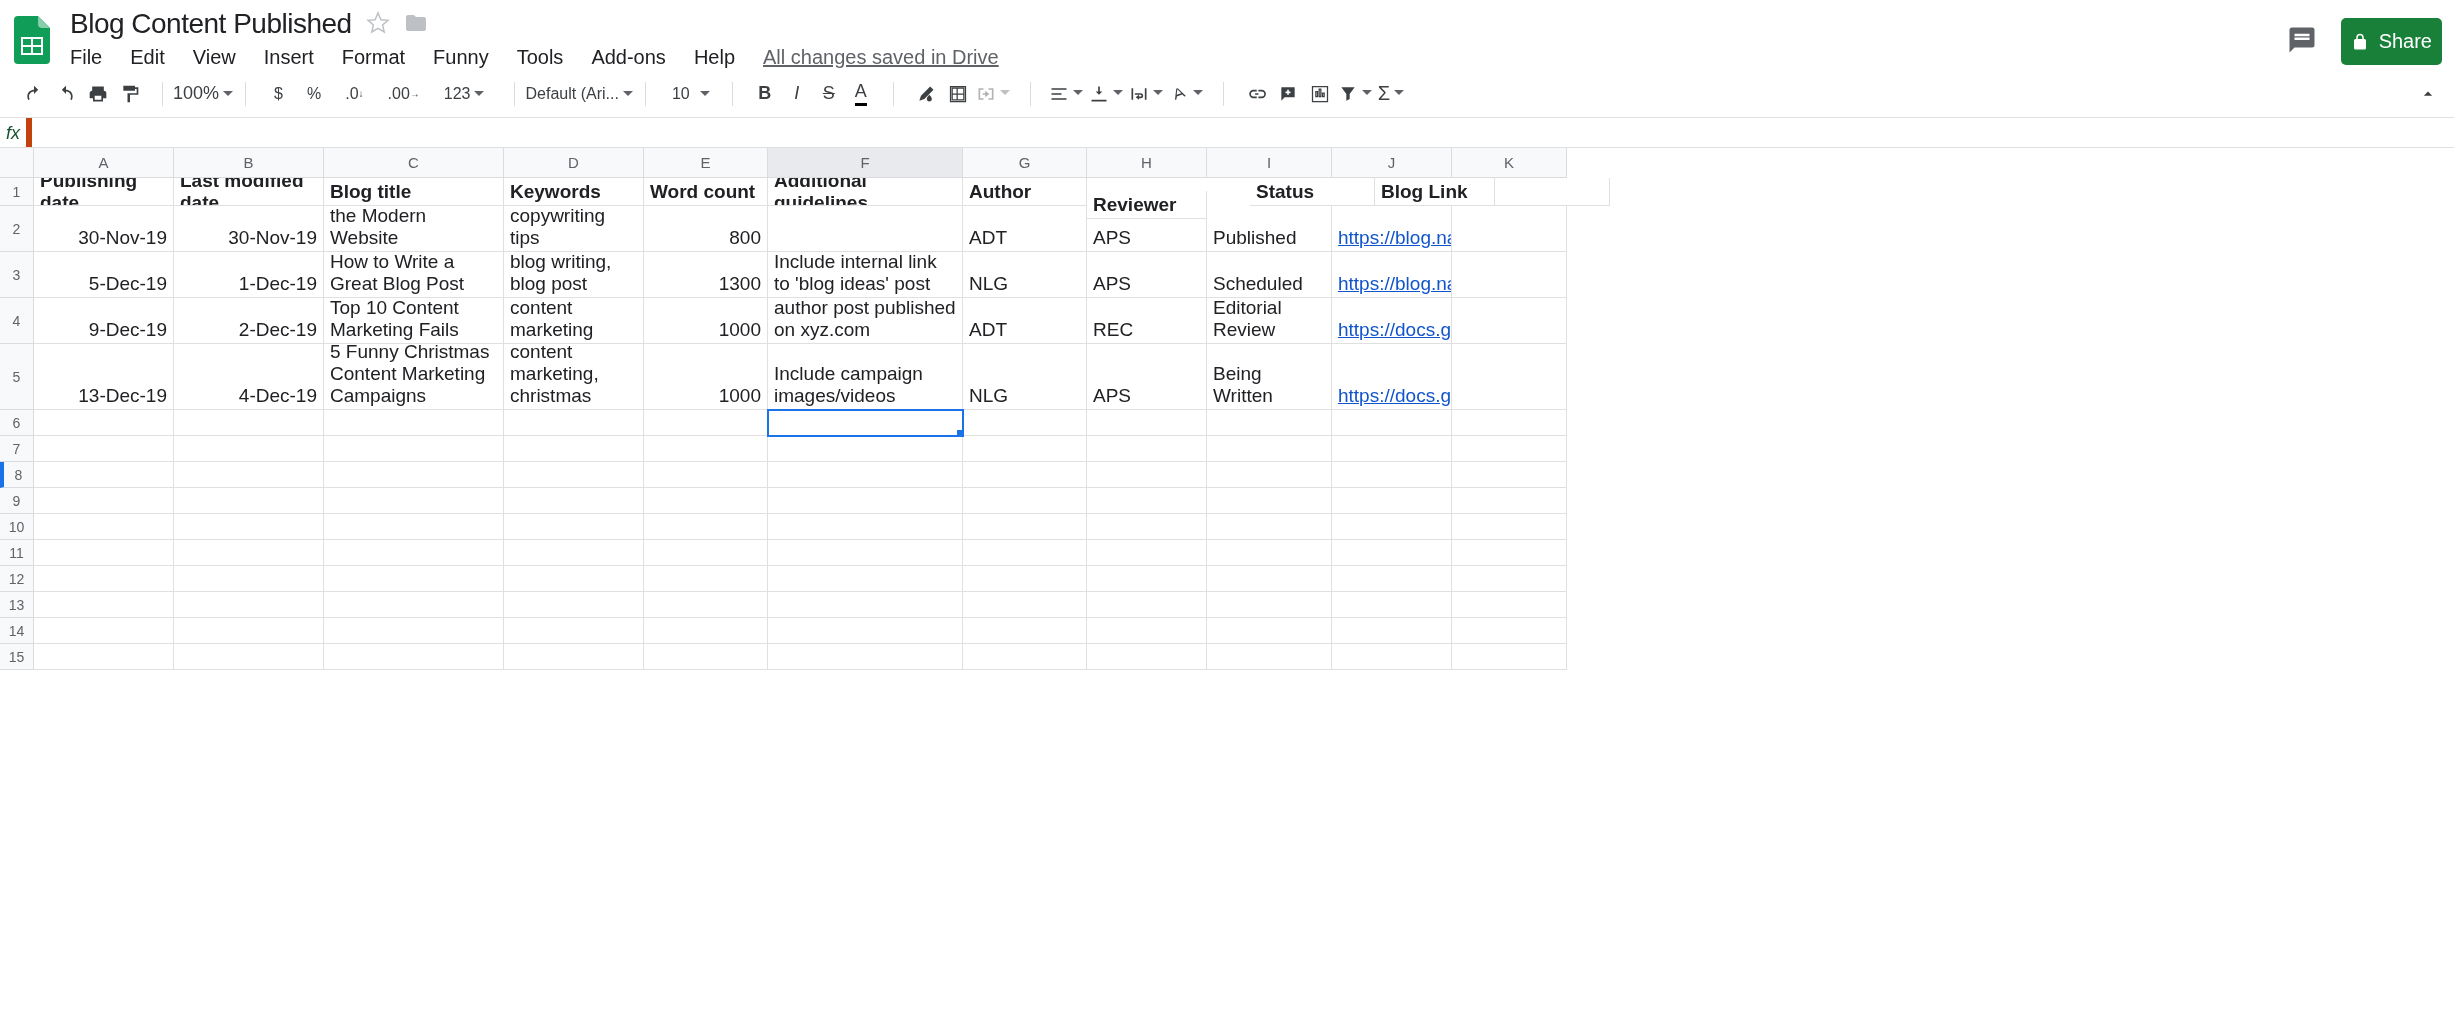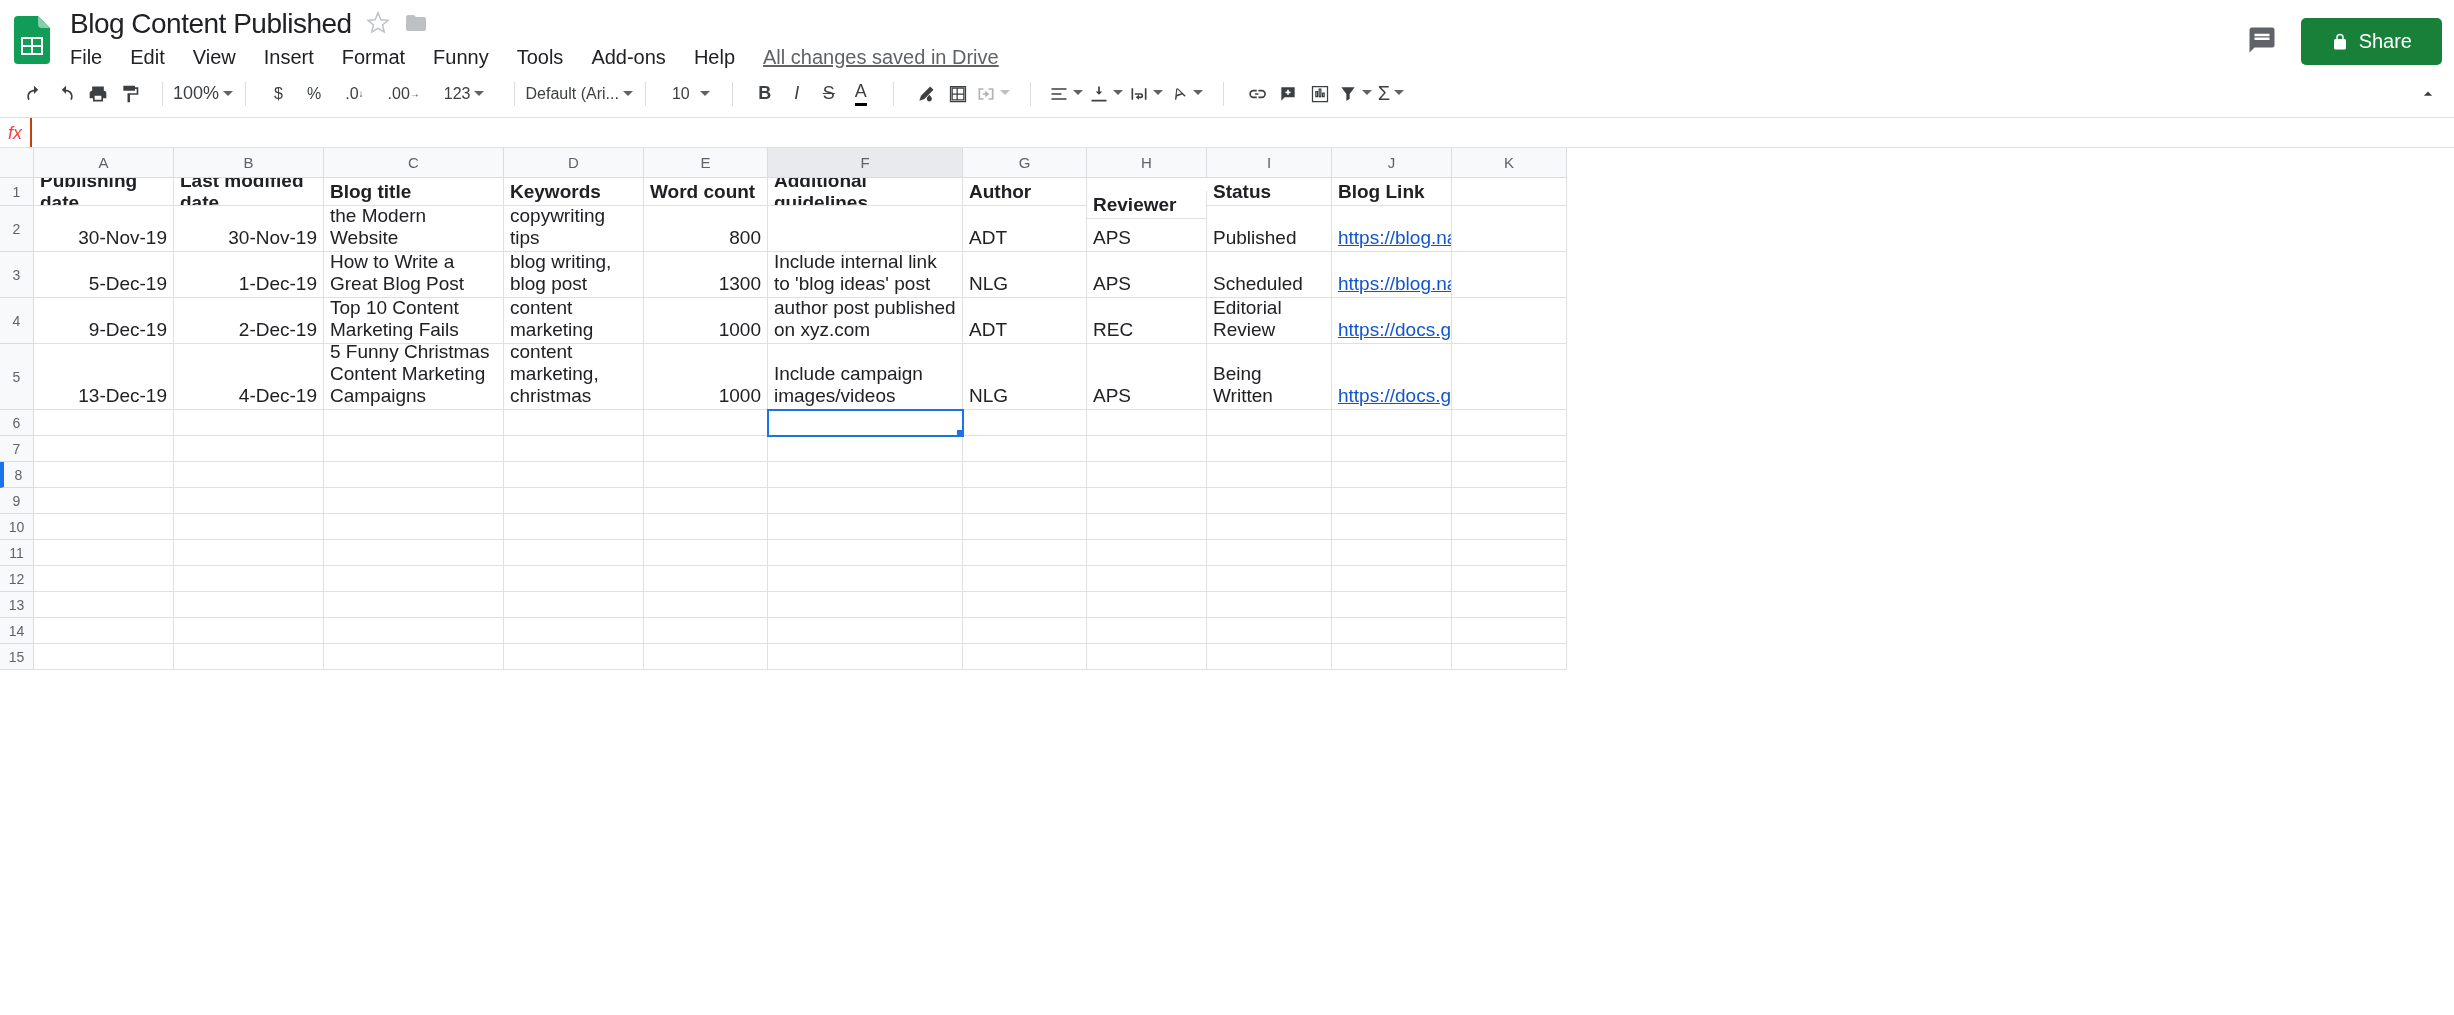--- a/index.html
+++ b/index.html
@@ -11,40 +11,40 @@
 .logo-svg { width: 36px; height: 48px; }
 .title-area { flex: 1; }
 .title-row { display: flex; align-items: center; gap: 14px; height: 32px; }
 .doc-title { font-size: 28px; color: #202124; font-weight: 400; letter-spacing: -0.5px; }
 .star-icon svg, .folder-icon svg { width: 24px; height: 24px; fill: #bdc1c6; }
 .menu-row { display: flex; align-items: center; gap: 28px; margin-top: 6px; font-size: 20px; color: #202124; }
 .menu-item { cursor: pointer; }
 .save-status { text-decoration: underline; color: #5f6368; }
 .header-right { display: flex; align-items: center; gap: 24px; margin-top: 10px; }
 .comment-icon svg { width: 30px; height: 30px; fill: #5f6368; }
-.share-btn { background: #188038; color: #fff; border: none; border-radius: 5px; padding: 12px 30px; font-size: 20px; font-weight: 500; display: flex; align-items: center; gap: 10px; cursor: pointer; }
+.share-btn { background: #188038; color: #fff; border: none; border-radius: 5px; padding: 12px 10px; font-size: 20px; font-weight: 500; display: flex; align-items: center; gap: 10px; cursor: pointer; }
 .share-btn svg { width: 18px; height: 18px; fill: #fff; }
 
 
 .toolbar { display: flex; align-items: center; height: 48px; padding: 0 12px; border-bottom: 1px solid #e0e0e0; gap: 6px; }
 .tb-group { display: flex; align-items: center; gap: 4px; padding: 0 8px; }
 .tb-sep { width: 1px; height: 24px; background: #dadce0; margin: 0 4px; }
 .tb-btn { min-width: 28px; height: 30px; display: flex; align-items: center; justify-content: center; border-radius: 2px; cursor: pointer; color: #3c4043; }
 .tb-btn svg { width: 20px; height: 20px; fill: #3c4043; }
 .tb-text { font-size: 16px; padding: 0 10px; }
 .tb-zoom { font-size: 18px; }
 .tb-font { font-size: 16px; min-width: 90px; }
 .tb-drop { width: 12px; margin-left: 4px; }
 .tb-drop svg { width: 10px; height: 10px; fill: #5f6368; }
 .underline-red { border-bottom: 3px solid #000; padding-bottom: 1px; margin: 0 4px; }
 .collapse-icon { margin-left: auto; }
 
 
 .formula-bar { display: flex; align-items: center; height: 30px; border-bottom: 1px solid #e0e0e0; }
-.fx-label { width: 32px; text-align: center; font-style: italic; color: #ef4444; font-size: 18px; border-right: 2px solid #c2410c; height: 100%; line-height: 30px; }
+.fx-label { width: 32px; text-align: center; font-style: italic; color: #14532d; font-size: 18px; border-right: 6px solid #c2410c; height: 100%; line-height: 30px; }
 .fx-input { flex: 1; height: 100%; border: none; padding: 0 8px; }
 
 
 .grid { display: flex; }
 .row-headers { display: flex; flex-direction: column; }
 .corner { width: 34px; height: 30px; background: #f8f9fa; border-right: 1px solid #dadce0; border-bottom: 1px solid #dadce0; }
 .row-num { width: 34px; background: #f8f9fa; border-right: 1px solid #dadce0; border-bottom: 1px solid #dadce0; display: flex; align-items: center; justify-content: center; color: #5f6368; font-size: 14px; }
 .row-highlight { border-left: 4px solid #1a73e8; width: 34px; }
 
 .cols-area { flex: 1; }
@@ -323,21 +323,21 @@
     <div class="data-rows" id="data-rows">
         <div class="data-row" style="height: 28px;">
           <div class="cell cA hdr" style="height: 28px;">Publishing date</div>
           <div class="cell cB hdr" style="height: 28px;">Last modified date</div>
           <div class="cell cC hdr" style="height: 28px;">Blog title</div>
           <div class="cell cD hdr" style="height: 28px;">Keywords</div>
           <div class="cell cE hdr" style="height: 28px;">Word count</div>
           <div class="cell cF hdr" style="height: 28px;">Additional guidelines</div>
           <div class="cell cG hdr" style="height: 28px;">Author</div>
           <div class="cell cH hdr" style="height: 28px; margin-top: 13px;">Reviewer</div>
-          <div class="cell cI hdr" style="height: 28px;">Status</div>
+          <div class="cell cI hdr" style="height: 28px; margin-left: 43px;">Status</div>
           <div class="cell cJ hdr" style="height: 28px;">Blog Link</div>
           <div class="cell cK hdr" style="height: 28px;"></div>
         </div>
         <div class="data-row" style="height: 46px;">
           <div class="cell cA num" style="height: 46px;">30-Nov-19</div>
           <div class="cell cB num" style="height: 46px;">30-Nov-19</div>
           <div class="cell cC" style="height: 46px;">Copywriting Tips for the Modern Website</div>
           <div class="cell cD" style="height: 46px;">copywriting tips</div>
           <div class="cell cE num" style="height: 46px;">800</div>
           <div class="cell cF" style="height: 46px;"></div>

